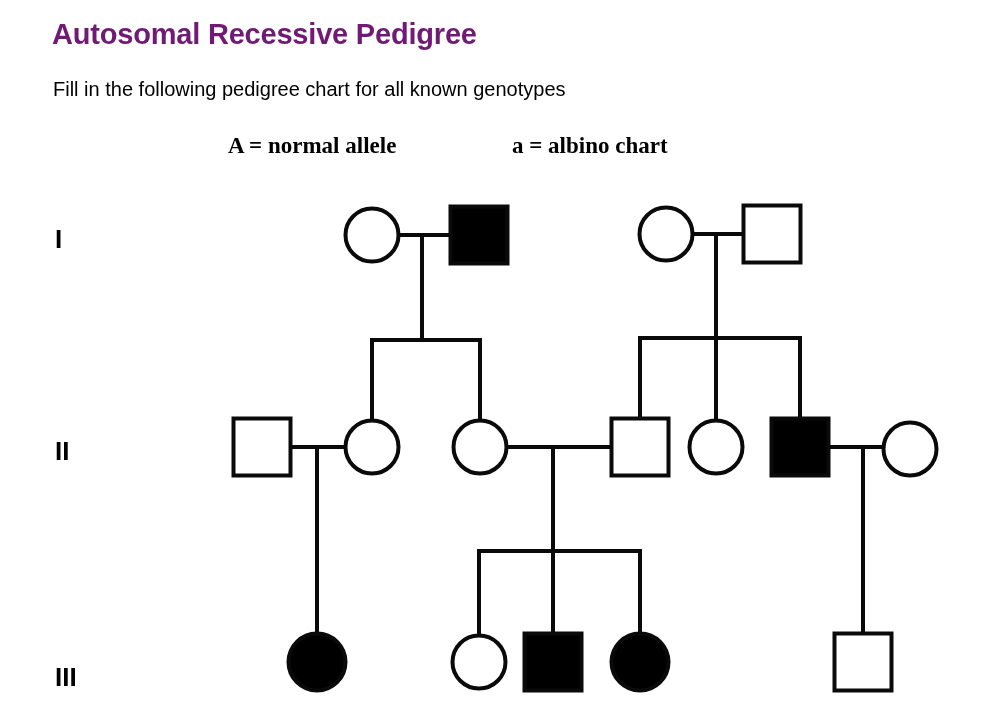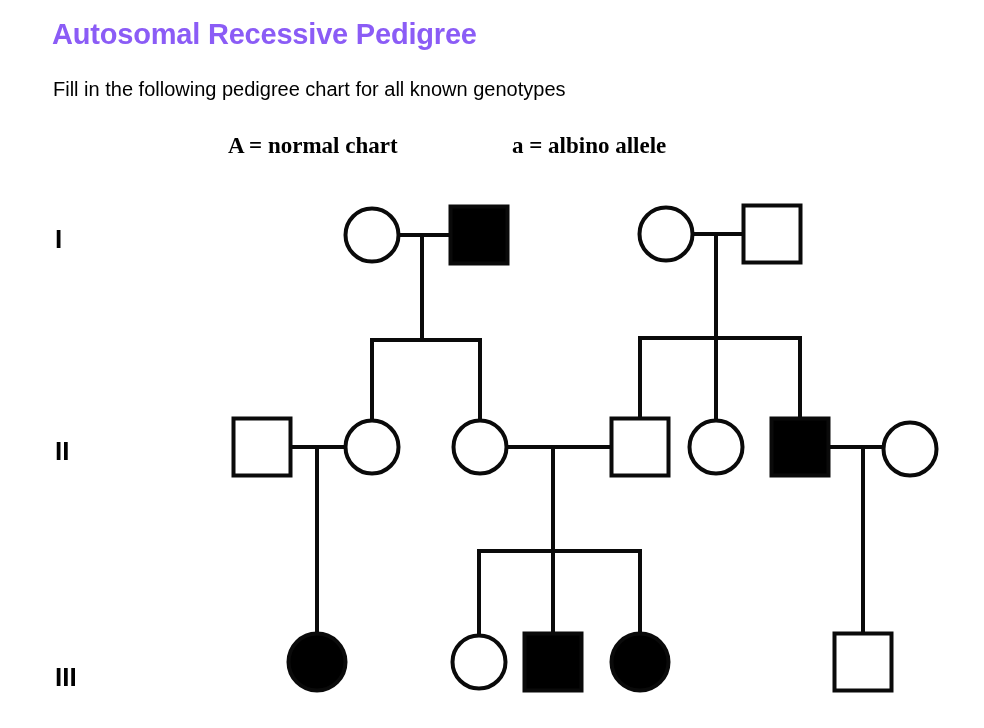--- a/index.html
+++ b/index.html
@@ -16,21 +16,21 @@
     color: #000000;
   }
   #page-title {
     position: absolute;
     left: 52px;
     top: 18px;
     font-family: "Liberation Sans", sans-serif;
     font-weight: bold;
     font-size: 29px;
     letter-spacing: -0.2px;
-    color: #8b5cf6;
+    color: #701a75;
     white-space: nowrap;
   }
   #instruction {
     position: absolute;
     left: 53px;
     top: 78px;
     font-family: "Liberation Sans", sans-serif;
     font-weight: normal;
     font-size: 20px;
     color: #000000;
@@ -60,22 +60,22 @@
     font-weight: bold;
     font-size: 26px;
     fill: #000000;
   }
 </style>
 </head>
 <body>
 
 <div id="page-title">Autosomal Recessive Pedigree</div>
 <div id="instruction">Fill in the following pedigree chart for all known genotypes</div>
-<div class="legend-item" id="legend-normal">A = normal chart</div>
-<div class="legend-item" id="legend-affected">a = albino allele</div>
+<div class="legend-item" id="legend-normal">A = normal allele</div>
+<div class="legend-item" id="legend-affected">a = albino chart</div>
 
 <svg id="pedigree-canvas" viewBox="0 0 984 728">
   <g id="generation-labels">
       <text x="55" y="248" class="gen-label">I</text>
       <text x="55" y="460" class="gen-label">II</text>
       <text x="55" y="686" class="gen-label">III</text>
     </g>
   <g id="connector-layer">
       <line x1="400" y1="235" x2="450" y2="235" stroke="#0a0a0a" stroke-width="4" stroke-linecap="square"></line>
       <line x1="422" y1="235" x2="422" y2="340" stroke="#0a0a0a" stroke-width="4" stroke-linecap="square"></line>

